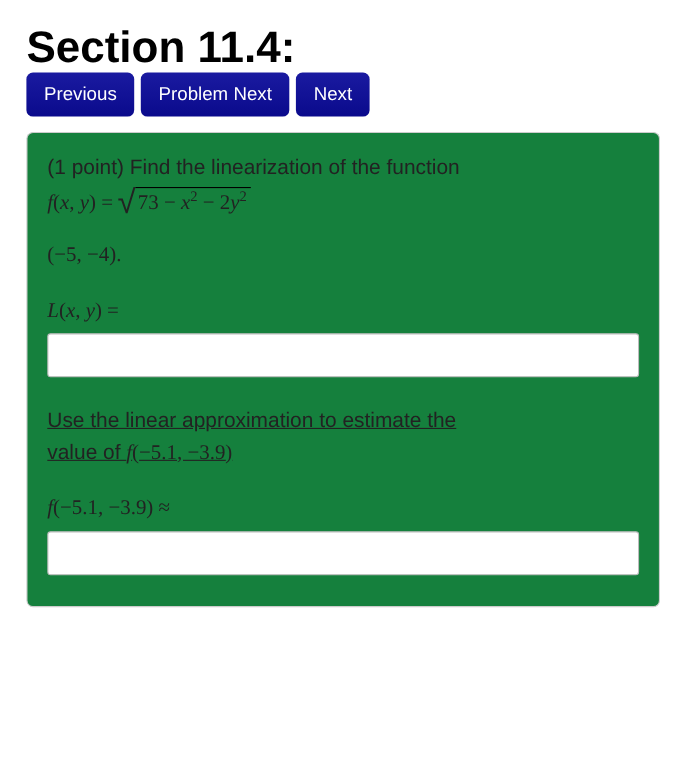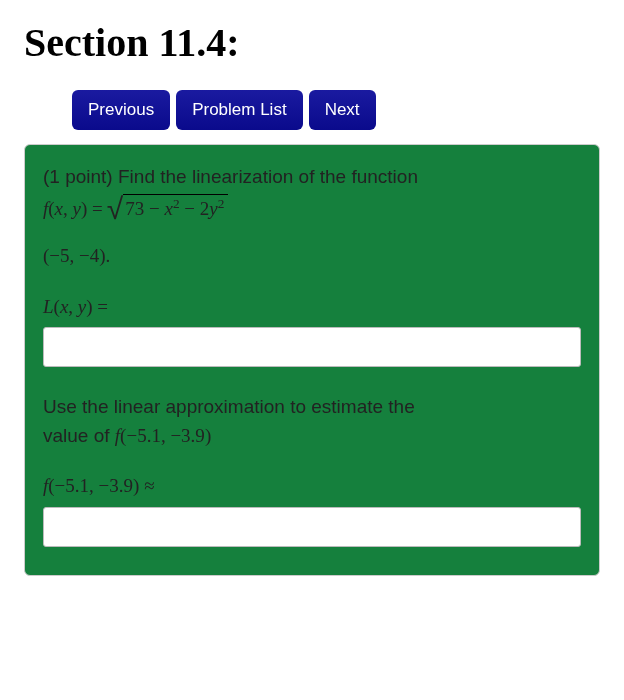--- a/index.html
+++ b/index.html
@@ -10,29 +10,26 @@
     body {
       font-family: Arial, Helvetica, sans-serif;
       background: #ffffff;
       width: 624px;
       padding: 20px 24px;
     }
     .page-title {
       font-size: 40px;
       font-weight: bold;
       line-height: 1.15;
-      margin-bottom: 24px;
       color: #000;
-      font-family: Liberation Serif, serif;
     }
     .nav-buttons {
       display: flex;
       gap: 6px;
       margin-bottom: 14px;
-      margin-left: 48px;
     }
     .nav-btn {
       background: #0a0a8c;
       background: linear-gradient(to bottom, #1a1aa0 0%, #0a0a8c 100%);
       color: #ffffff;
       border: none;
       border-radius: 6px;
       padding: 10px 16px;
       font-size: 17px;
       cursor: pointer;
@@ -97,32 +94,33 @@
       height: 40px;
       font-size: 17px;
       padding: 6px 8px;
       border: 1px solid #bbb;
       border-radius: 3px;
       background: #fff;
       font-family: inherit;
     }
     .section2 {
       margin-top: 26px;
+      text-decoration: underline;
     }
   </style>
 </head>
 <body>
 
 <h1 class="page-title">
   <span>Section 11.4:</span><br>
 </h1>
 
 <div class="nav-buttons">
   <button class="nav-btn">Previous</button>
-  <button class="nav-btn">Problem List</button>
+  <button class="nav-btn">Problem Next</button>
   <button class="nav-btn">Next</button>
 </div>
 
 <div class="problem-box">
 
   <div>
     <span>(1 point)</span>
     <span>Find the linearization of the function</span>
   </div>
 

